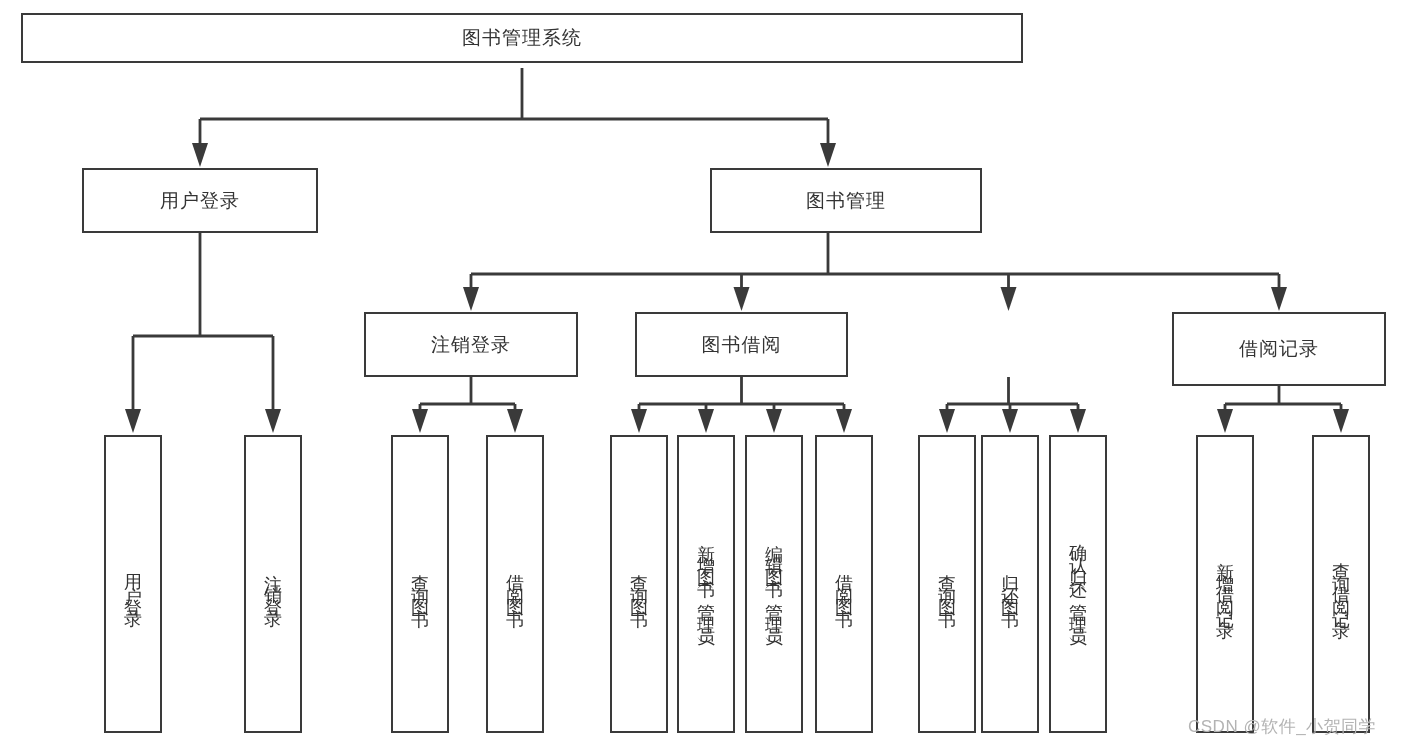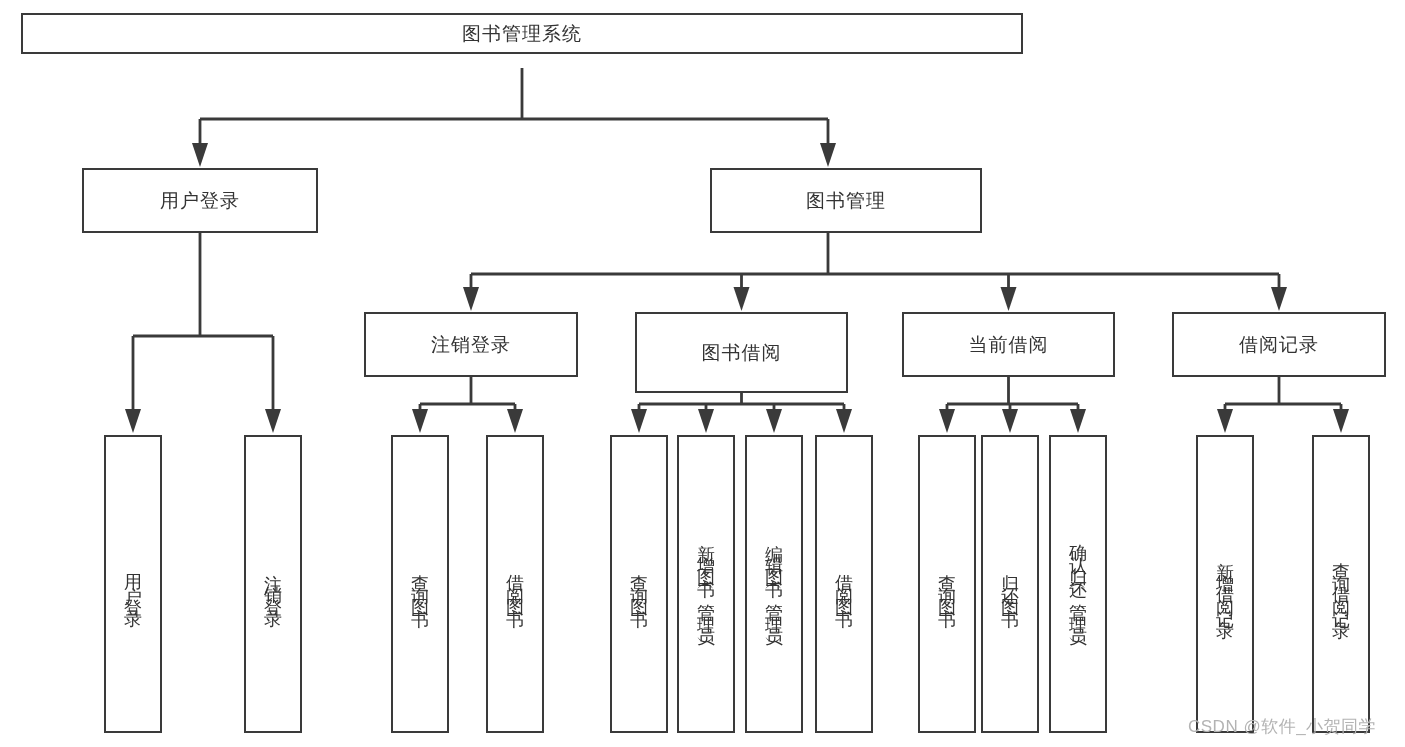--- a/index.html
+++ b/index.html
@@ -80,41 +80,38 @@
       <polygon points="1070,409 1086,409 1078,433"></polygon>
     </g>
 
     <g>
       <path d="M1279,377 V404 M1225,404 H1341 M1225,404 V410 M1341,404 V410"></path>
       <polygon points="1217,409 1233,409 1225,433"></polygon>
       <polygon points="1333,409 1349,409 1341,433"></polygon>
     </g>
   </svg>
 
-  <div class="box" style="left:21px;top:13px;width:1002px;height:41px">
+  <div class="box" style="left:21px;top:13px;width:1002px;height:50px">
     <span class="hlabel">图书管理系统</span>
   </div>
 
   <div class="box" style="left:82px;top:168px;width:236px;height:65px">
     <span class="hlabel">用户登录</span>
   </div>
   <div class="box" style="left:710px;top:168px;width:272px;height:65px">
     <span class="hlabel">图书管理</span>
   </div>
 
   <div class="box" style="left:364px;top:312px;width:214px;height:65px">
     <span class="hlabel">注销登录</span>
   </div>
-  <div class="box" style="left:635px;top:312px;width:213px;height:81px">
+  <div class="box" style="left:635px;top:312px;width:213px;height:65px">
     <span class="hlabel">图书借阅</span>
   </div>
-  <div class="box" style="left:902px;top:312px;width:213px;height:65px">
-    <span class="hlabel">当前借阅</span>
-  </div>
-  <div class="box" style="left:1172px;top:312px;width:214px;height:65px">
+  <div class="box" style="left:1172px;top:312px;width:214px;height:74px">
     <span class="hlabel">借阅记录</span>
   </div>
 
   <div class="box" style="left:104px;top:435px;width:58px;height:298px">
     <span class="vlabel">用户登录</span>
   </div>
   <div class="box" style="left:244px;top:435px;width:58px;height:298px">
     <span class="vlabel">注销登录</span>
   </div>
 

